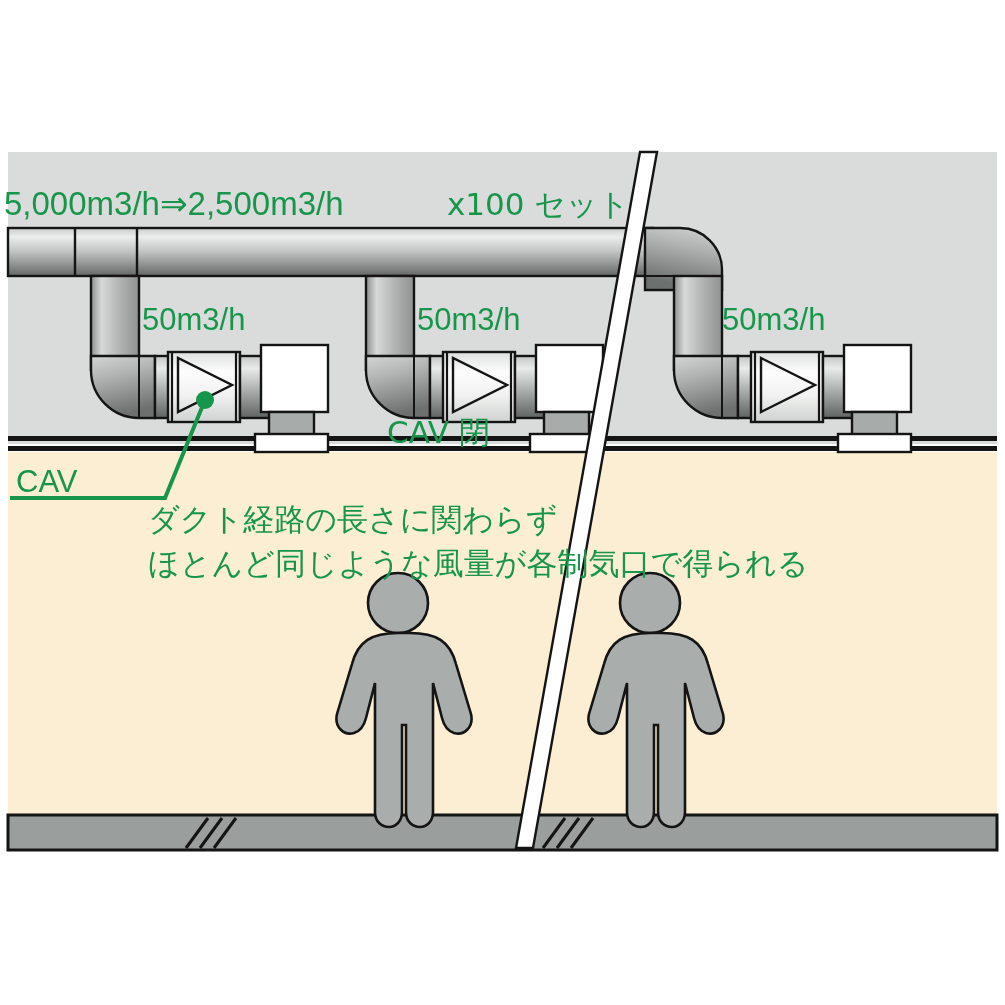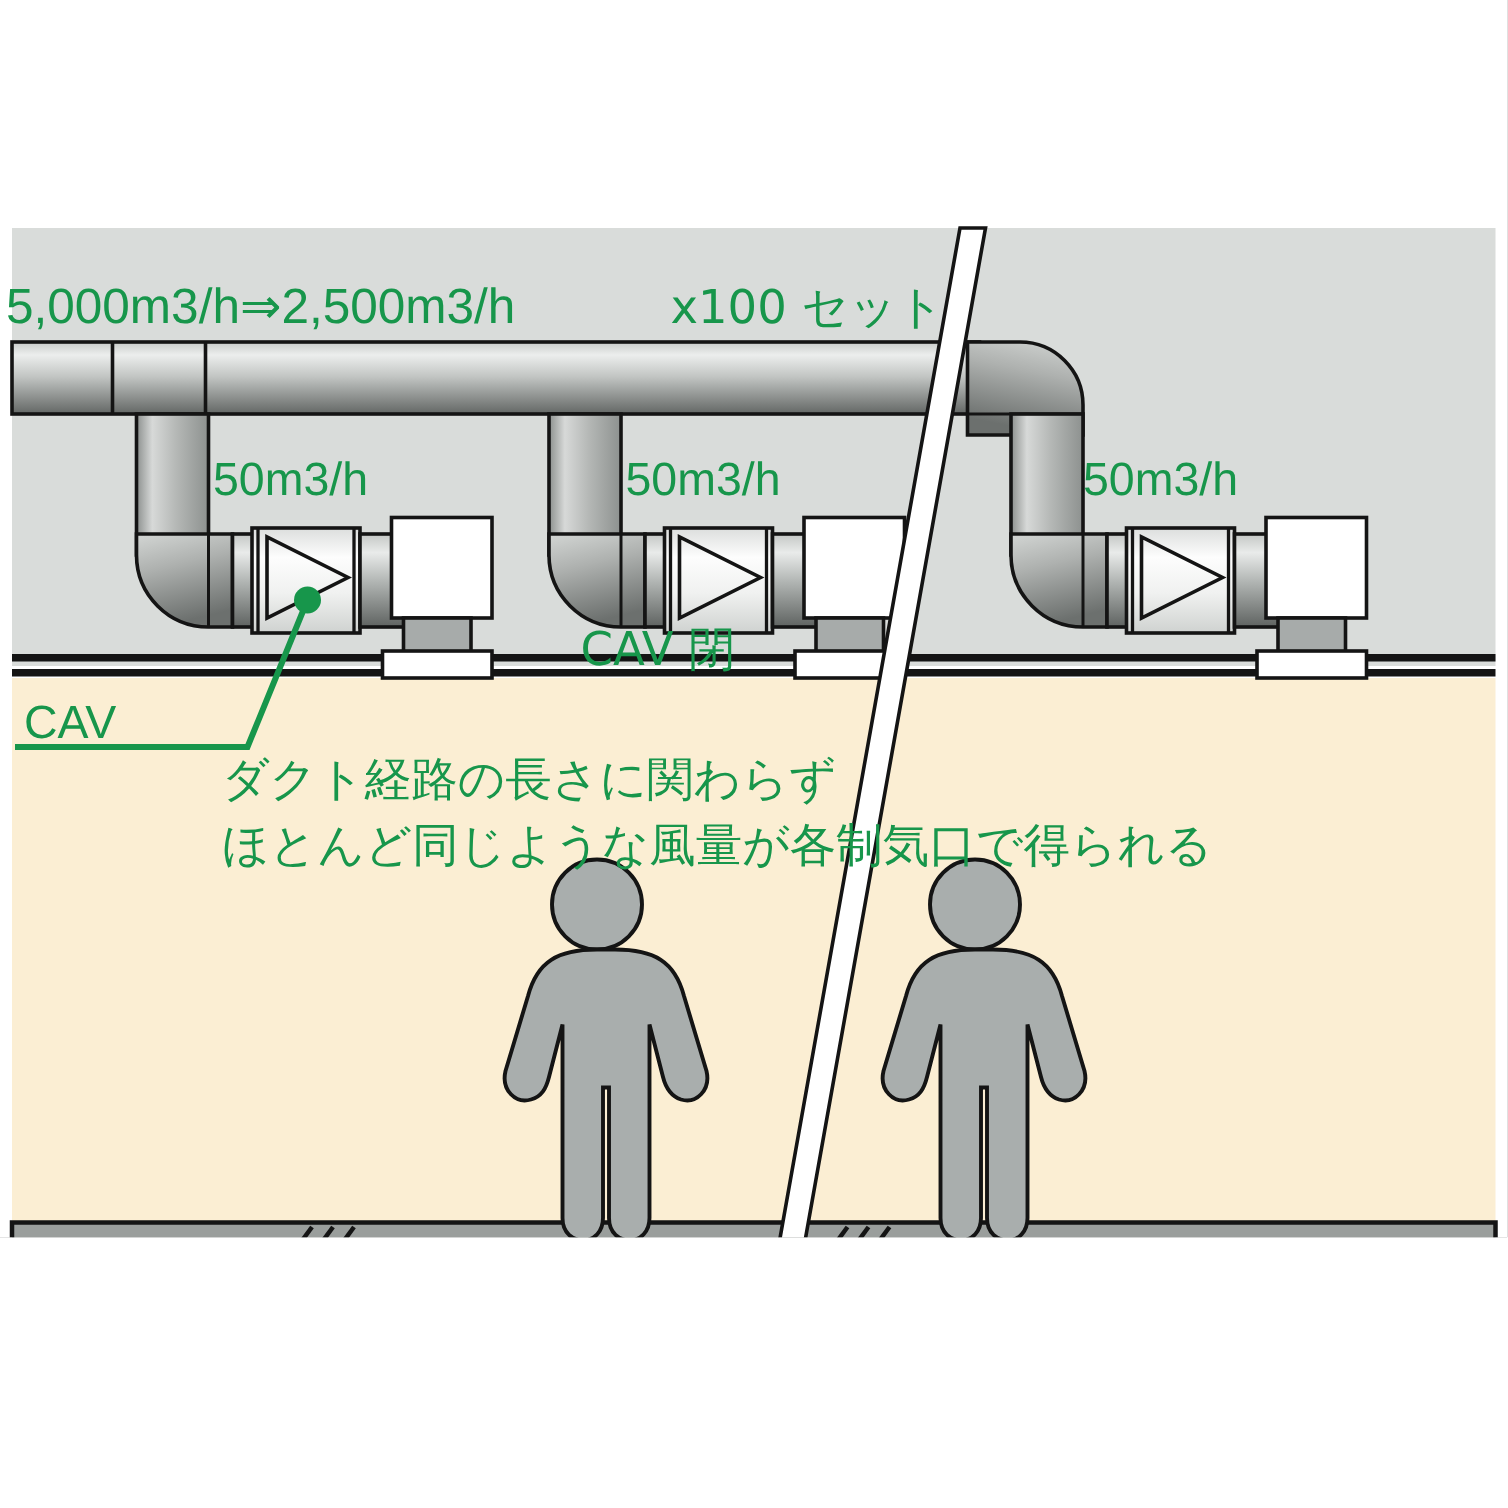--- a/index.html
+++ b/index.html
@@ -6,22 +6,22 @@
     margin: 0;
     padding: 0;
     background: #ffffff;
   }
   body {
     font-family: "Liberation Sans", sans-serif;
   }
   #stage {
     position: relative;
     width: 1005px;
-    height: 825px;
-    background: #737373;
+    height: 981px;
+    background: #a21caf;
     overflow: hidden;
   }
   #diagram {
     position: absolute;
     left: 0;
     top: 0;
     width: 1005px;
     height: 1005px;
   }
   .lbl {

